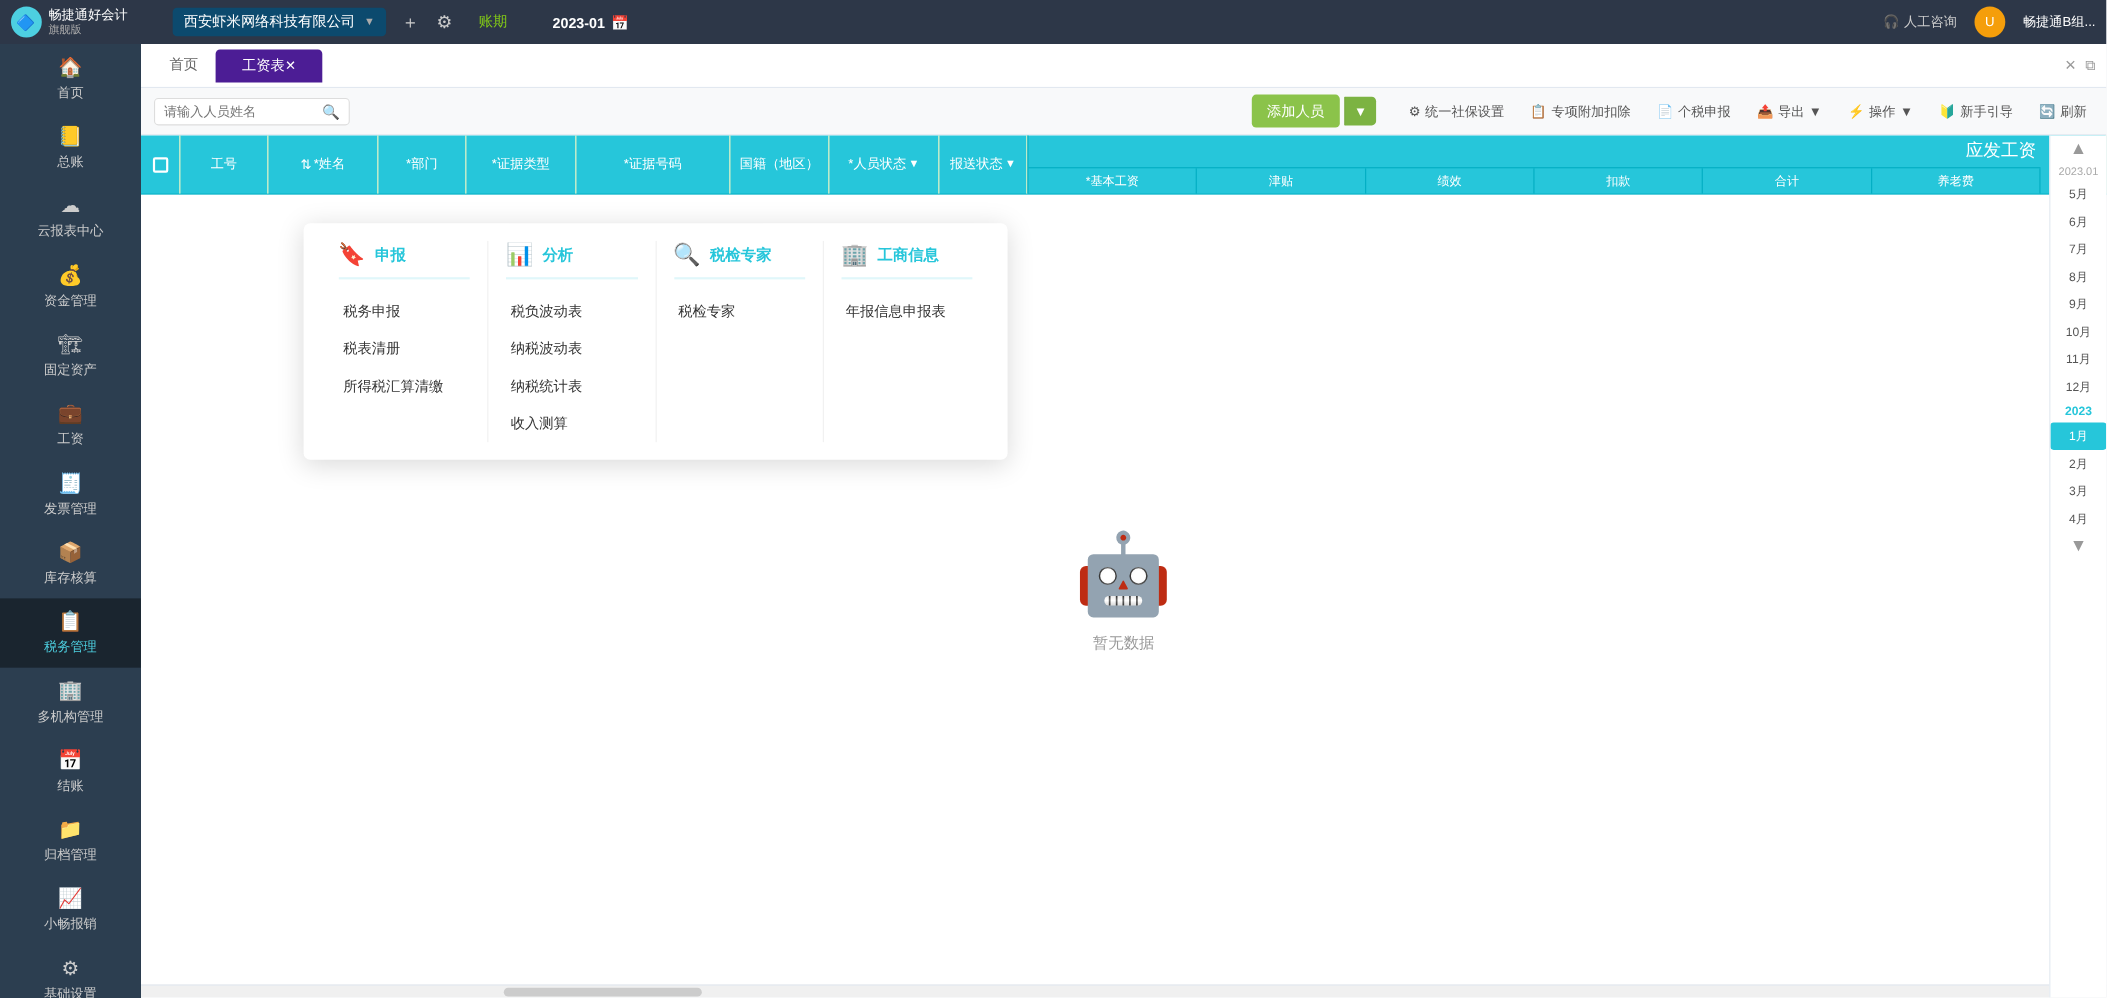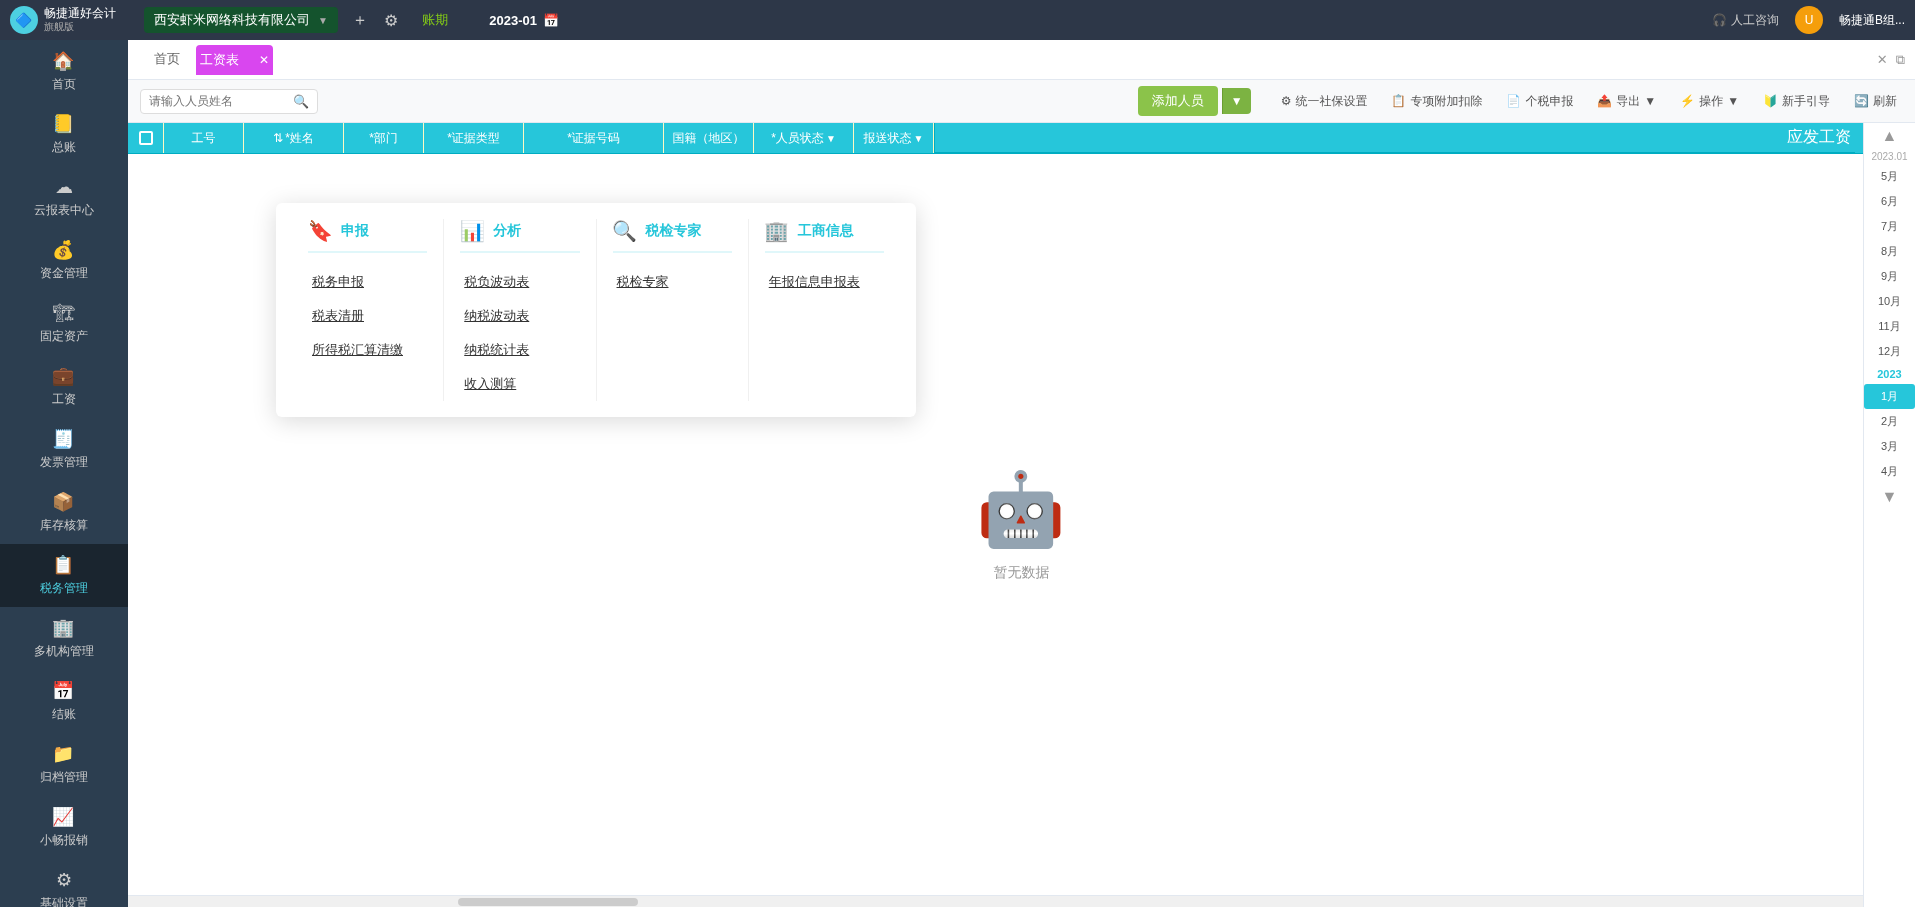--- a/index.html
+++ b/index.html
@@ -29,24 +29,24 @@
       align-items: center;
       justify-content: center;
       font-size: 14px;
       margin-right: 6px;
     }
     .logo-text { font-size: 12px; color: #fff; line-height: 1.2; }
     .logo-sub { font-size: 10px; color: #aaa; }
     .company-selector {
       display: flex;
       align-items: center;
-      background: #14532d;
+      background: #0c4a6e;
       border-radius: 4px;
       padding: 4px 10px;
-      margin-left: 14px;
+      margin-left: 27px;
       cursor: pointer;
       color: #fff;
       font-size: 13px;
     }
     .company-selector .arrow { margin-left: 8px; font-size: 10px; color: #aaa; }
     .header-icons { display: flex; align-items: center; margin-left: 10px; gap: 8px; }
     .header-icon-btn {
       background: none;
       border: none;
       color: #ccc;
@@ -100,27 +100,27 @@
       height: 40px;
     }
     .tab-item {
       padding: 8px 16px;
       cursor: pointer;
       font-size: 13px;
       color: #666;
       border-bottom: 2px solid transparent;
     }
     .tab-active {
-      background: #d946ef;
+      background: #4c1d95;
       color: #fff;
       border-radius: 4px 4px 0 0;
       display: flex;
       align-items: center;
-      gap: 20px;
-      padding: 6px 4px;
+      gap: 0;
+      padding: 6px 24px;
     }
     .tab-close { cursor: pointer; font-size: 12px; color: #fff; }
 
     
     .toolbar {
       display: flex;
       align-items: center;
       background: #f8f9fa;
       border-bottom: 1px solid #e2e8f0;
       padding: 6px 12px;
@@ -241,21 +241,20 @@
       padding-bottom: 8px;
       border-bottom: 2px solid #e0f7fa;
     }
     .dropdown-col-icon { font-size: 20px; }
     .dropdown-item {
       padding: 8px 4px;
       font-size: 13px;
       color: #333;
       cursor: pointer;
       border-radius: 3px;
-      text-decoration: underline;
     }
 
     
     .calendar-panel {
       position: absolute;
       right: 0;
       top: 0;
       bottom: 0;
       width: 52px;
       background: #fff;
@@ -499,20 +498,28 @@
           <span>*人员状态</span>
           <span style="font-size:10px; margin-left:2px;">▼</span>
         </div>
         <div class="table-header-cell" style="width:80px; flex-shrink:0;">
           <span>报送状态</span>
           <span style="font-size:10px; margin-left:2px;">▼</span>
         </div>
 
         <div style="flex:1; display:flex; flex-direction:column; border-left: 1px solid #00acc1;">
           <div style="text-align:right; padding:4px; border-bottom:1px solid #00acc1; font-size:16px;">应发工资</div>
+          <div style="display:flex; flex:1;">
+            <div style="flex:1; display:flex; align-items:center; justify-content:center; padding:4px 2px; border-right:1px solid #00acc1; font-size:11px; white-space:nowrap;">*基本工资</div>
+            <div style="flex:1; display:flex; align-items:center; justify-content:center; padding:4px 2px; border-right:1px solid #00acc1; font-size:11px; white-space:nowrap;">津贴</div>
+            <div style="flex:1; display:flex; align-items:center; justify-content:center; padding:4px 2px; border-right:1px solid #00acc1; font-size:11px; white-space:nowrap;">绩效</div>
+            <div style="flex:1; display:flex; align-items:center; justify-content:center; padding:4px 2px; border-right:1px solid #00acc1; font-size:11px; white-space:nowrap;">扣款</div>
+            <div style="flex:1; display:flex; align-items:center; justify-content:center; padding:4px 2px; border-right:1px solid #00acc1; font-size:11px; white-space:nowrap;">合计</div>
+            <div style="flex:1; display:flex; align-items:center; justify-content:center; padding:4px 2px; border-right:1px solid #00acc1; font-size:11px; white-space:nowrap;">养老费</div>
+          </div>
         </div>
         <div class="table-header-cell th-ops">操作</div>
       </div>
 
       <div class="table-body">
         <div class="empty-state">
           <div style="font-size:72px; color:#b0e5f0; filter: hue-rotate(10deg);">🤖</div>
           <div class="empty-text">暂无数据</div>
         </div>
       </div>

